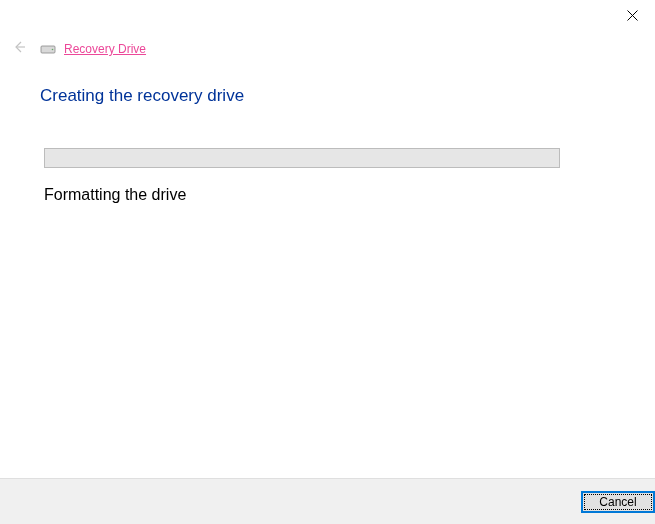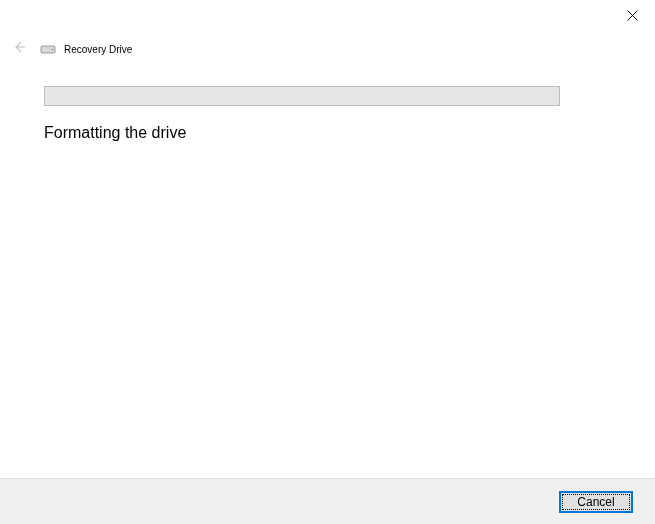--- a/index.html
+++ b/index.html
@@ -61,22 +61,23 @@
       display: flex;
       align-items: center;
       justify-content: center;
       margin-left: 4px;
     }
     .drive-icon svg {
       width: 16px;
       height: 12px;
     }
     .title-label {
-      font-size: 10px;
-      color: #000000;
+      font-size: 12px;
+      color: #ec4899;
+      text-decoration: underline;
     }
     .content {
       position: absolute;
       top: 86px;
       left: 40px;
       right: 40px;
     }
     .heading {
       font-size: 17px;
       color: #003399;
@@ -100,21 +101,20 @@
       position: absolute;
       bottom: 0;
       left: 0;
       right: 0;
       height: 46px;
       background: #f0f0f0;
       border-top: 1px solid #dfdfdf;
       display: flex;
       align-items: center;
       justify-content: flex-end;
-      padding-right: 22px;
     }
     .cancel-btn {
       width: 74px;
       height: 22px;
       background: #e1e1e1;
       border: 2px solid #0078d7;
       font-size: 12px;
       font-family: inherit;
       cursor: pointer;
       outline: 1px dotted #000;
@@ -147,19 +147,20 @@
   <div class="drive-icon">
     <svg viewBox="0 0 16 12">
       <rect x="1" y="3" width="14" height="7" rx="1" fill="#d9d9d9" stroke="#888" stroke-width="0.8"></rect>
       <circle cx="12.5" cy="6.5" r="0.8" fill="#6a6"></circle>
     </svg>
   </div>
   <span class="title-label">Recovery Drive</span>
 </div>
 
 <div class="content">
+  <h1 class="heading">Creating the recovery drive</h1>
   <div class="progress-bar"></div>
   <div class="status-text">Formatting the drive</div>
 </div>
 
 <div class="footer">
   <button class="cancel-btn">Cancel</button>
 </div>
 
 </body></html>

